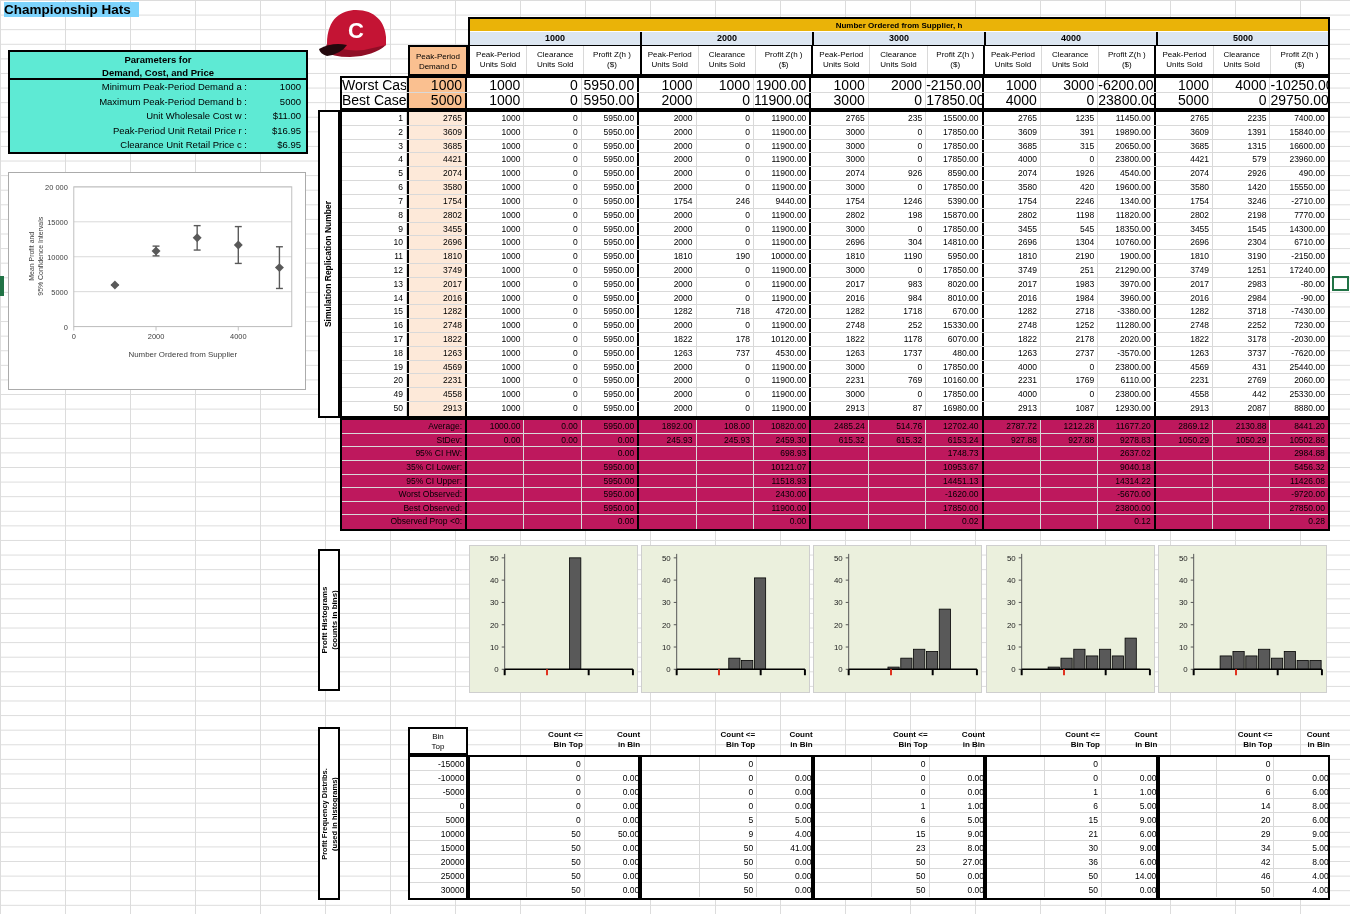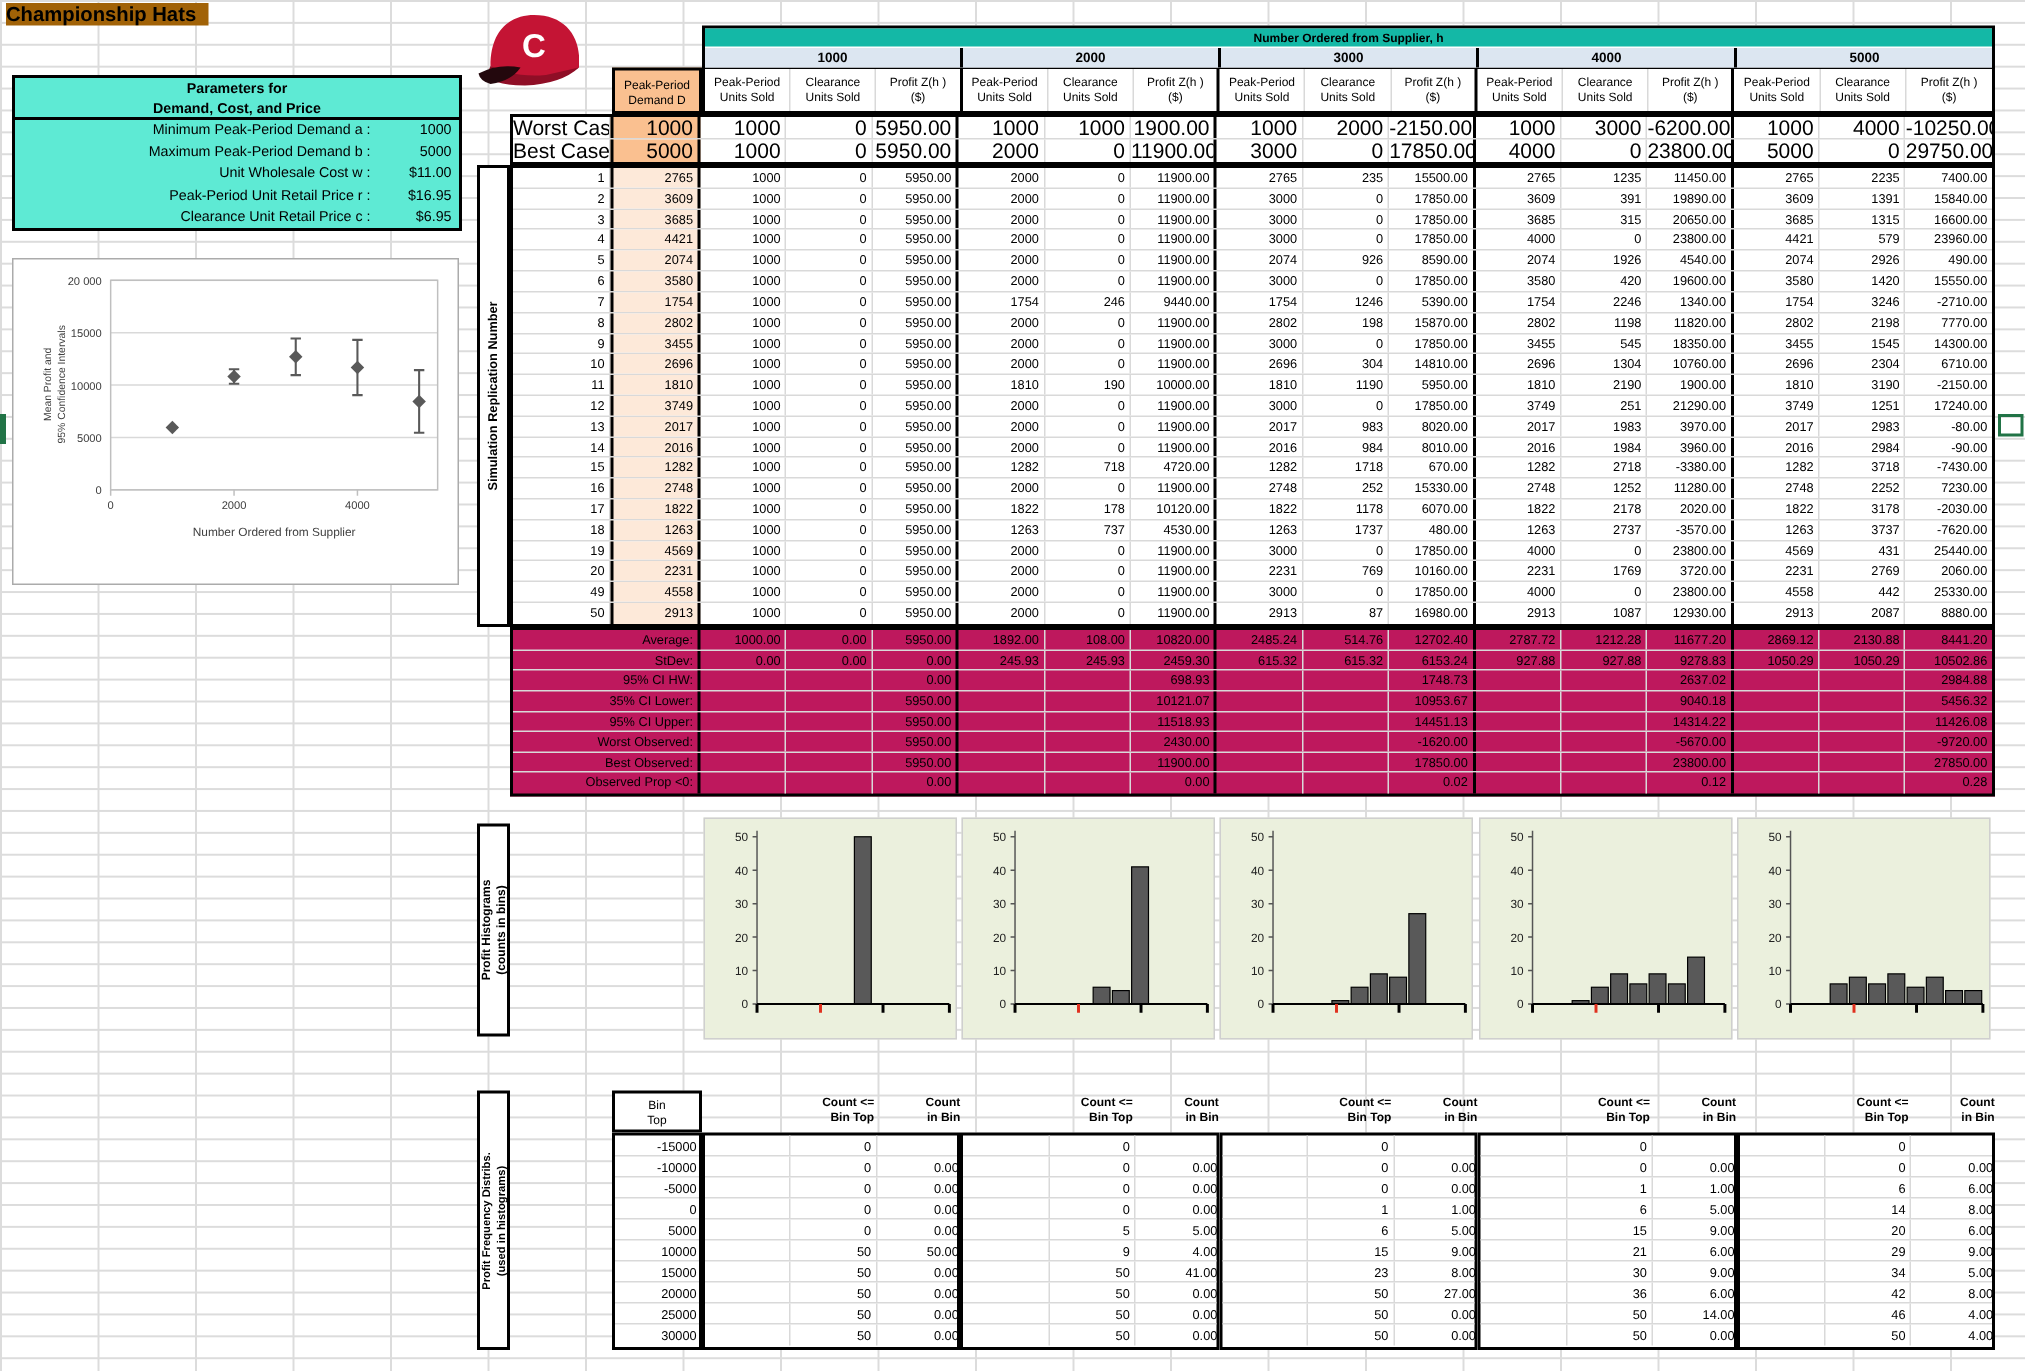--- a/index.html
+++ b/index.html
@@ -7,34 +7,34 @@
     width:1350px;height:914px;position:relative;overflow:hidden;
     font-family:"Liberation Sans",sans-serif;color:#000;
     background-color:#fff;
     background-image:
       linear-gradient(to right,#dcdcdc 1px,transparent 1px),
       linear-gradient(to bottom,#dcdcdc 1px,transparent 1px);
     background-size:65px 14.6px;
   }
   .box{position:absolute;box-sizing:border-box;background:#fff}
   .bk2{border:2px solid #000}
-  #title{position:absolute;left:4px;top:2px;font-size:13.5px;font-weight:bold;background:#a16207;padding-right:8px}
+  #title{position:absolute;left:4px;top:2px;font-size:13.5px;font-weight:bold;background:#7dd3fc;padding-right:8px}
   
   #params{left:8px;top:50px;width:300px;height:104px;background:#5eead4}
   #params-hd{height:28px;border-bottom:2px solid #000;text-align:center;font-weight:bold;font-size:9.5px;line-height:13px;padding-top:1px;box-sizing:border-box}
   .prow{display:flex;height:14.6px;line-height:14.6px;font-size:9.5px}
   .plbl{flex:1;text-align:right}
   .pval{width:54px;text-align:right;padding-right:5px}
   
   #scbox{left:8px;top:172px;width:298px;height:218px;border:1px solid #ababab}
   
   #hat{position:absolute;left:314px;top:4px;width:82px;height:56px}
   
   #hdr{left:468px;top:17px;width:862px;height:59px}
-  #band1{height:13px;line-height:13px;text-align:center;font-weight:bold;font-size:8px;background:#14b8a6;border-bottom:1px solid #fff;box-sizing:border-box}
+  #band1{height:13px;line-height:13px;text-align:center;font-weight:bold;font-size:8px;background:#eab308;border-bottom:1px solid #fff;box-sizing:border-box}
   #band2{display:flex;height:14px;border-bottom:1px solid #000;box-sizing:border-box}
   .b2c{flex:1;text-align:center;font-weight:bold;font-size:9px;line-height:13px;background:#dce6f1;border-right:2px solid #000;box-sizing:border-box}
   .b2c:last-child{border-right:none}
   #band3{display:flex;height:28px}
   .b3c{width:57.4px;box-sizing:border-box;text-align:center;font-size:8px;line-height:9.5px;padding-top:4px;border-right:1px solid #d9d9d9;overflow:hidden}
   .b3c.ge{border-right:2px solid #000}
   .b3c:last-child{border-right:none}
   #demand-hdr{left:408px;top:45px;width:60px;height:31px;background:#fac090;text-align:center;font-size:8px;line-height:9.5px;padding-top:5px}
   
   .row{display:flex;box-sizing:border-box;border-bottom:1px solid #d9d9d9}
@@ -645,21 +645,21 @@
       <div class="c dc">0</div>
       <div class="c dc ge">5950.00</div>
       <div class="c dc">2000</div>
       <div class="c dc">0</div>
       <div class="c dc ge">11900.00</div>
       <div class="c dc">2231</div>
       <div class="c dc">769</div>
       <div class="c dc ge">10160.00</div>
       <div class="c dc">2231</div>
       <div class="c dc">1769</div>
-      <div class="c dc ge">3720.00</div>
+      <div class="c dc ge">6110.00</div>
       <div class="c dc">2231</div>
       <div class="c dc">2769</div>
       <div class="c dc">2060.00</div>
     </div>
     <div class="row">
       <div class="c lbl">49</div>
       <div class="c dmd dval">4558</div>
       <div class="c dc">1000</div>
       <div class="c dc">0</div>
       <div class="c dc ge">5950.00</div>

